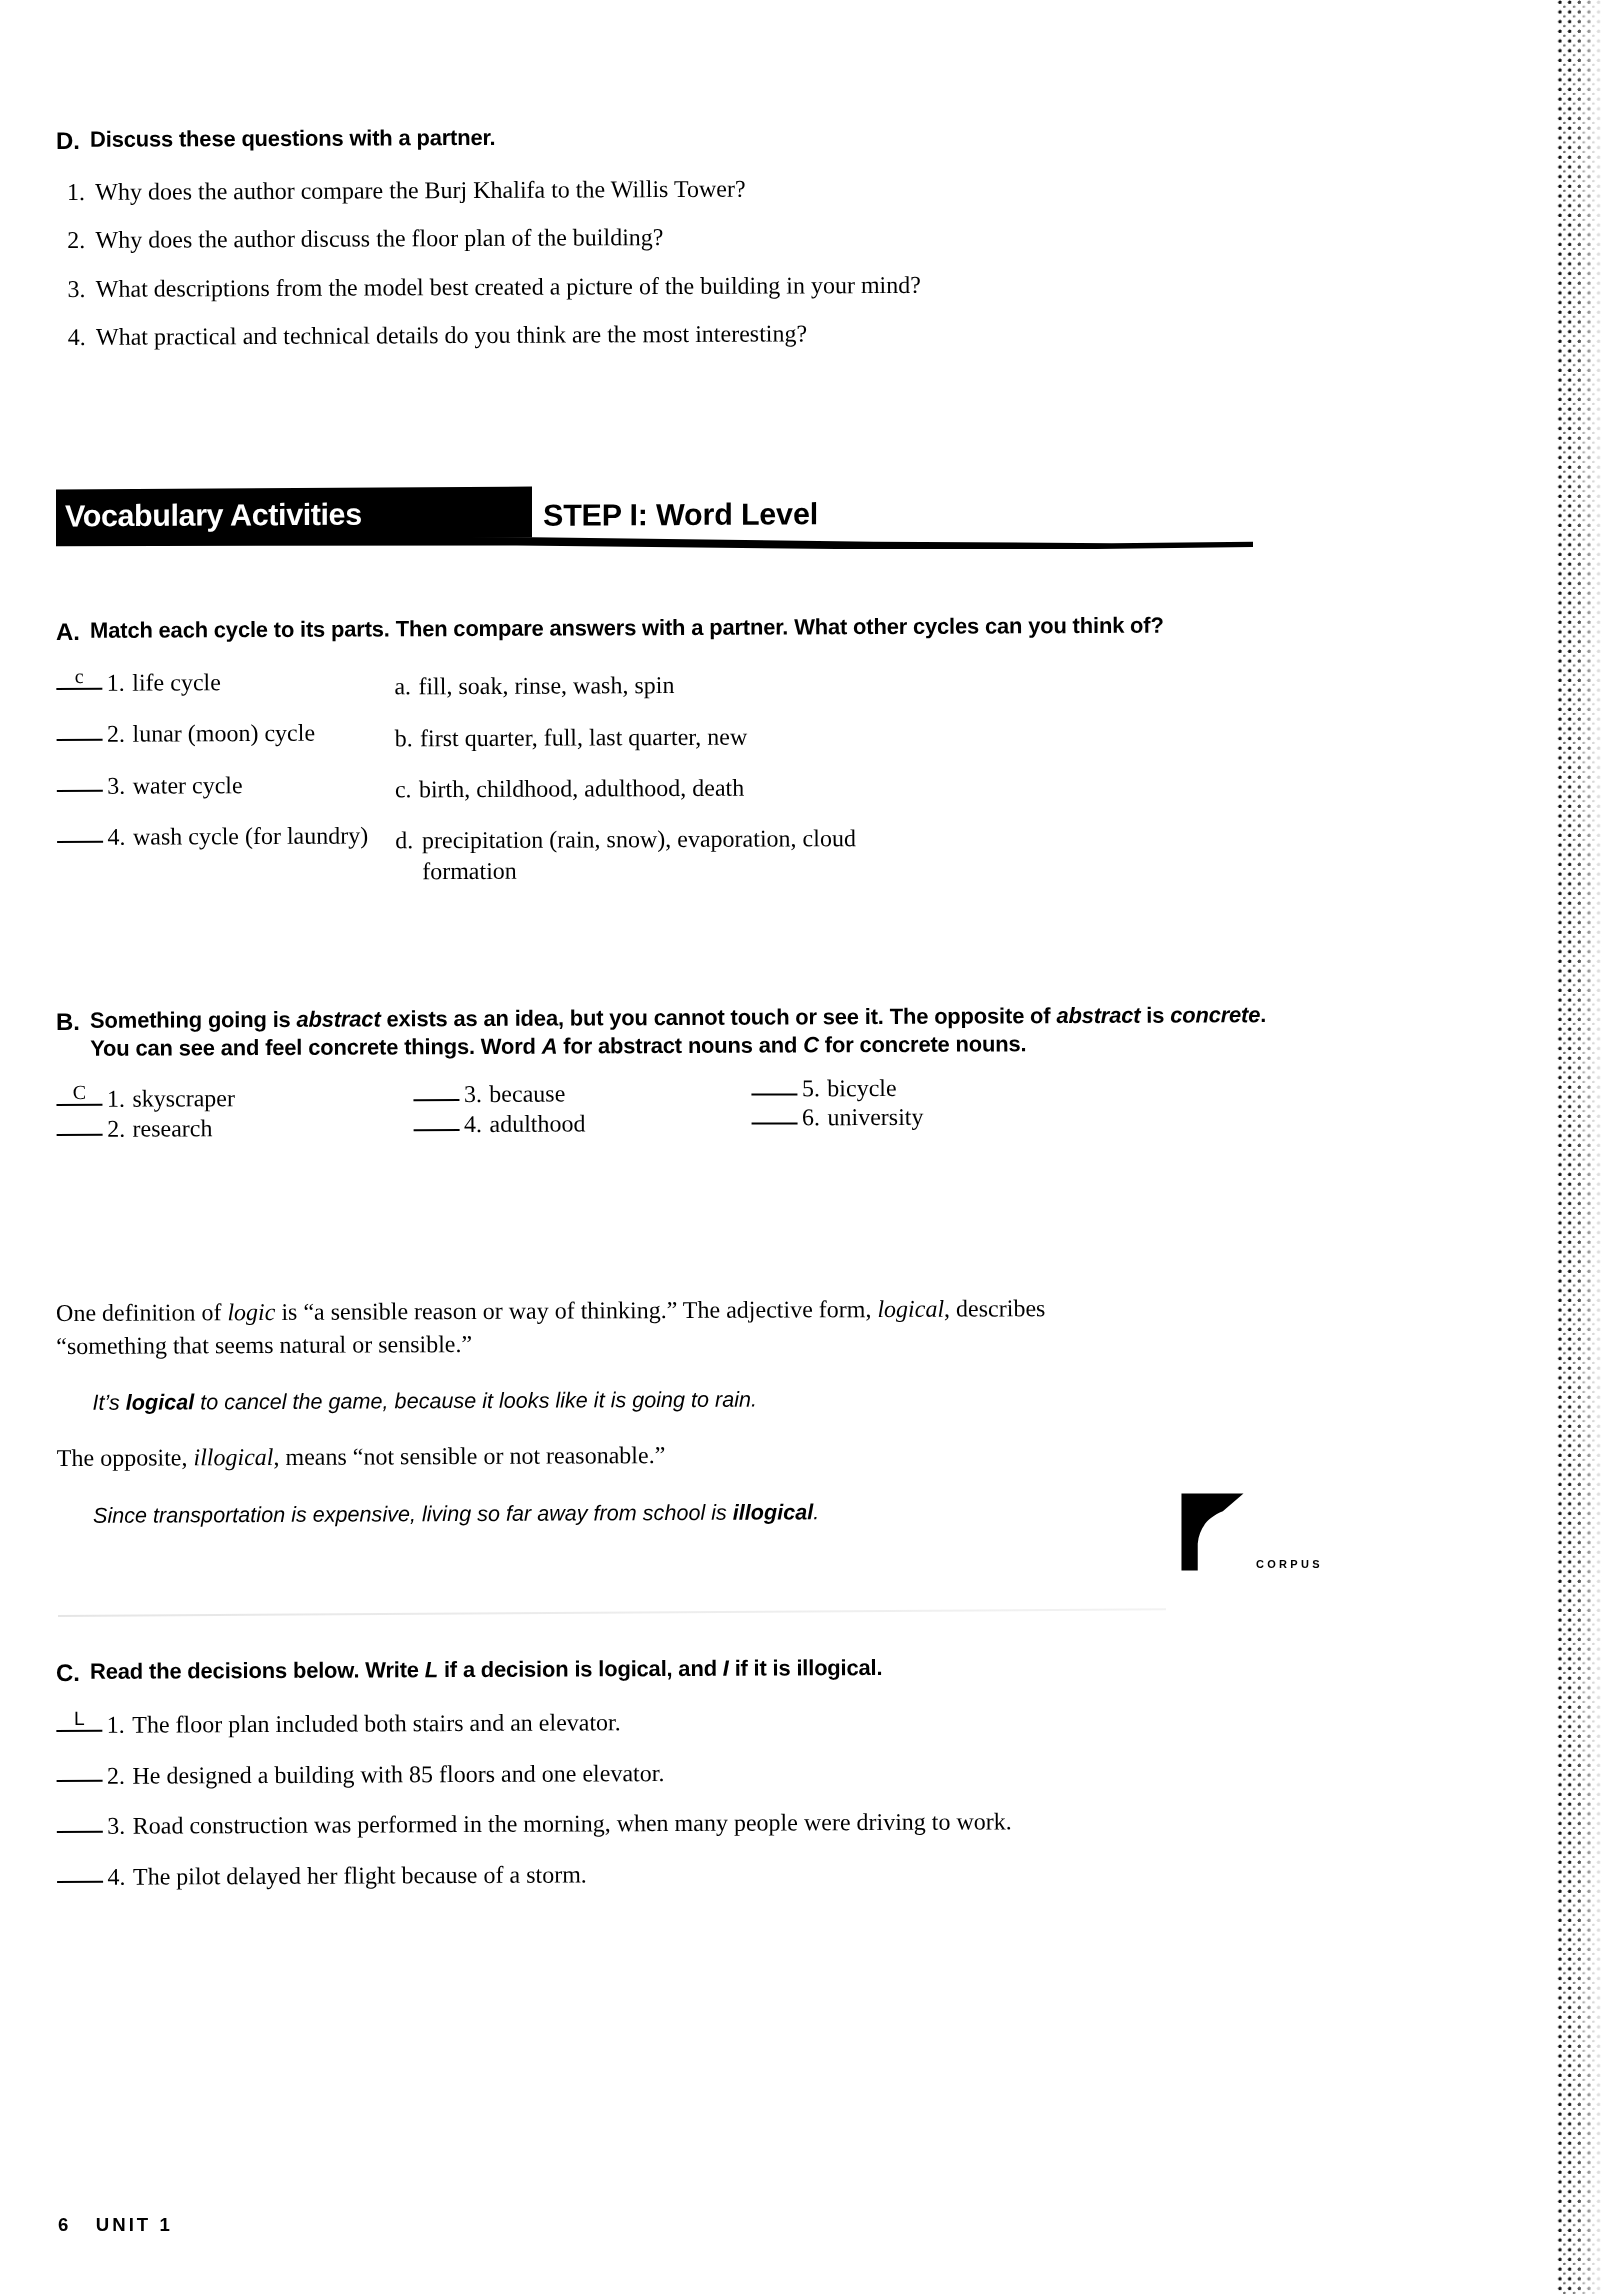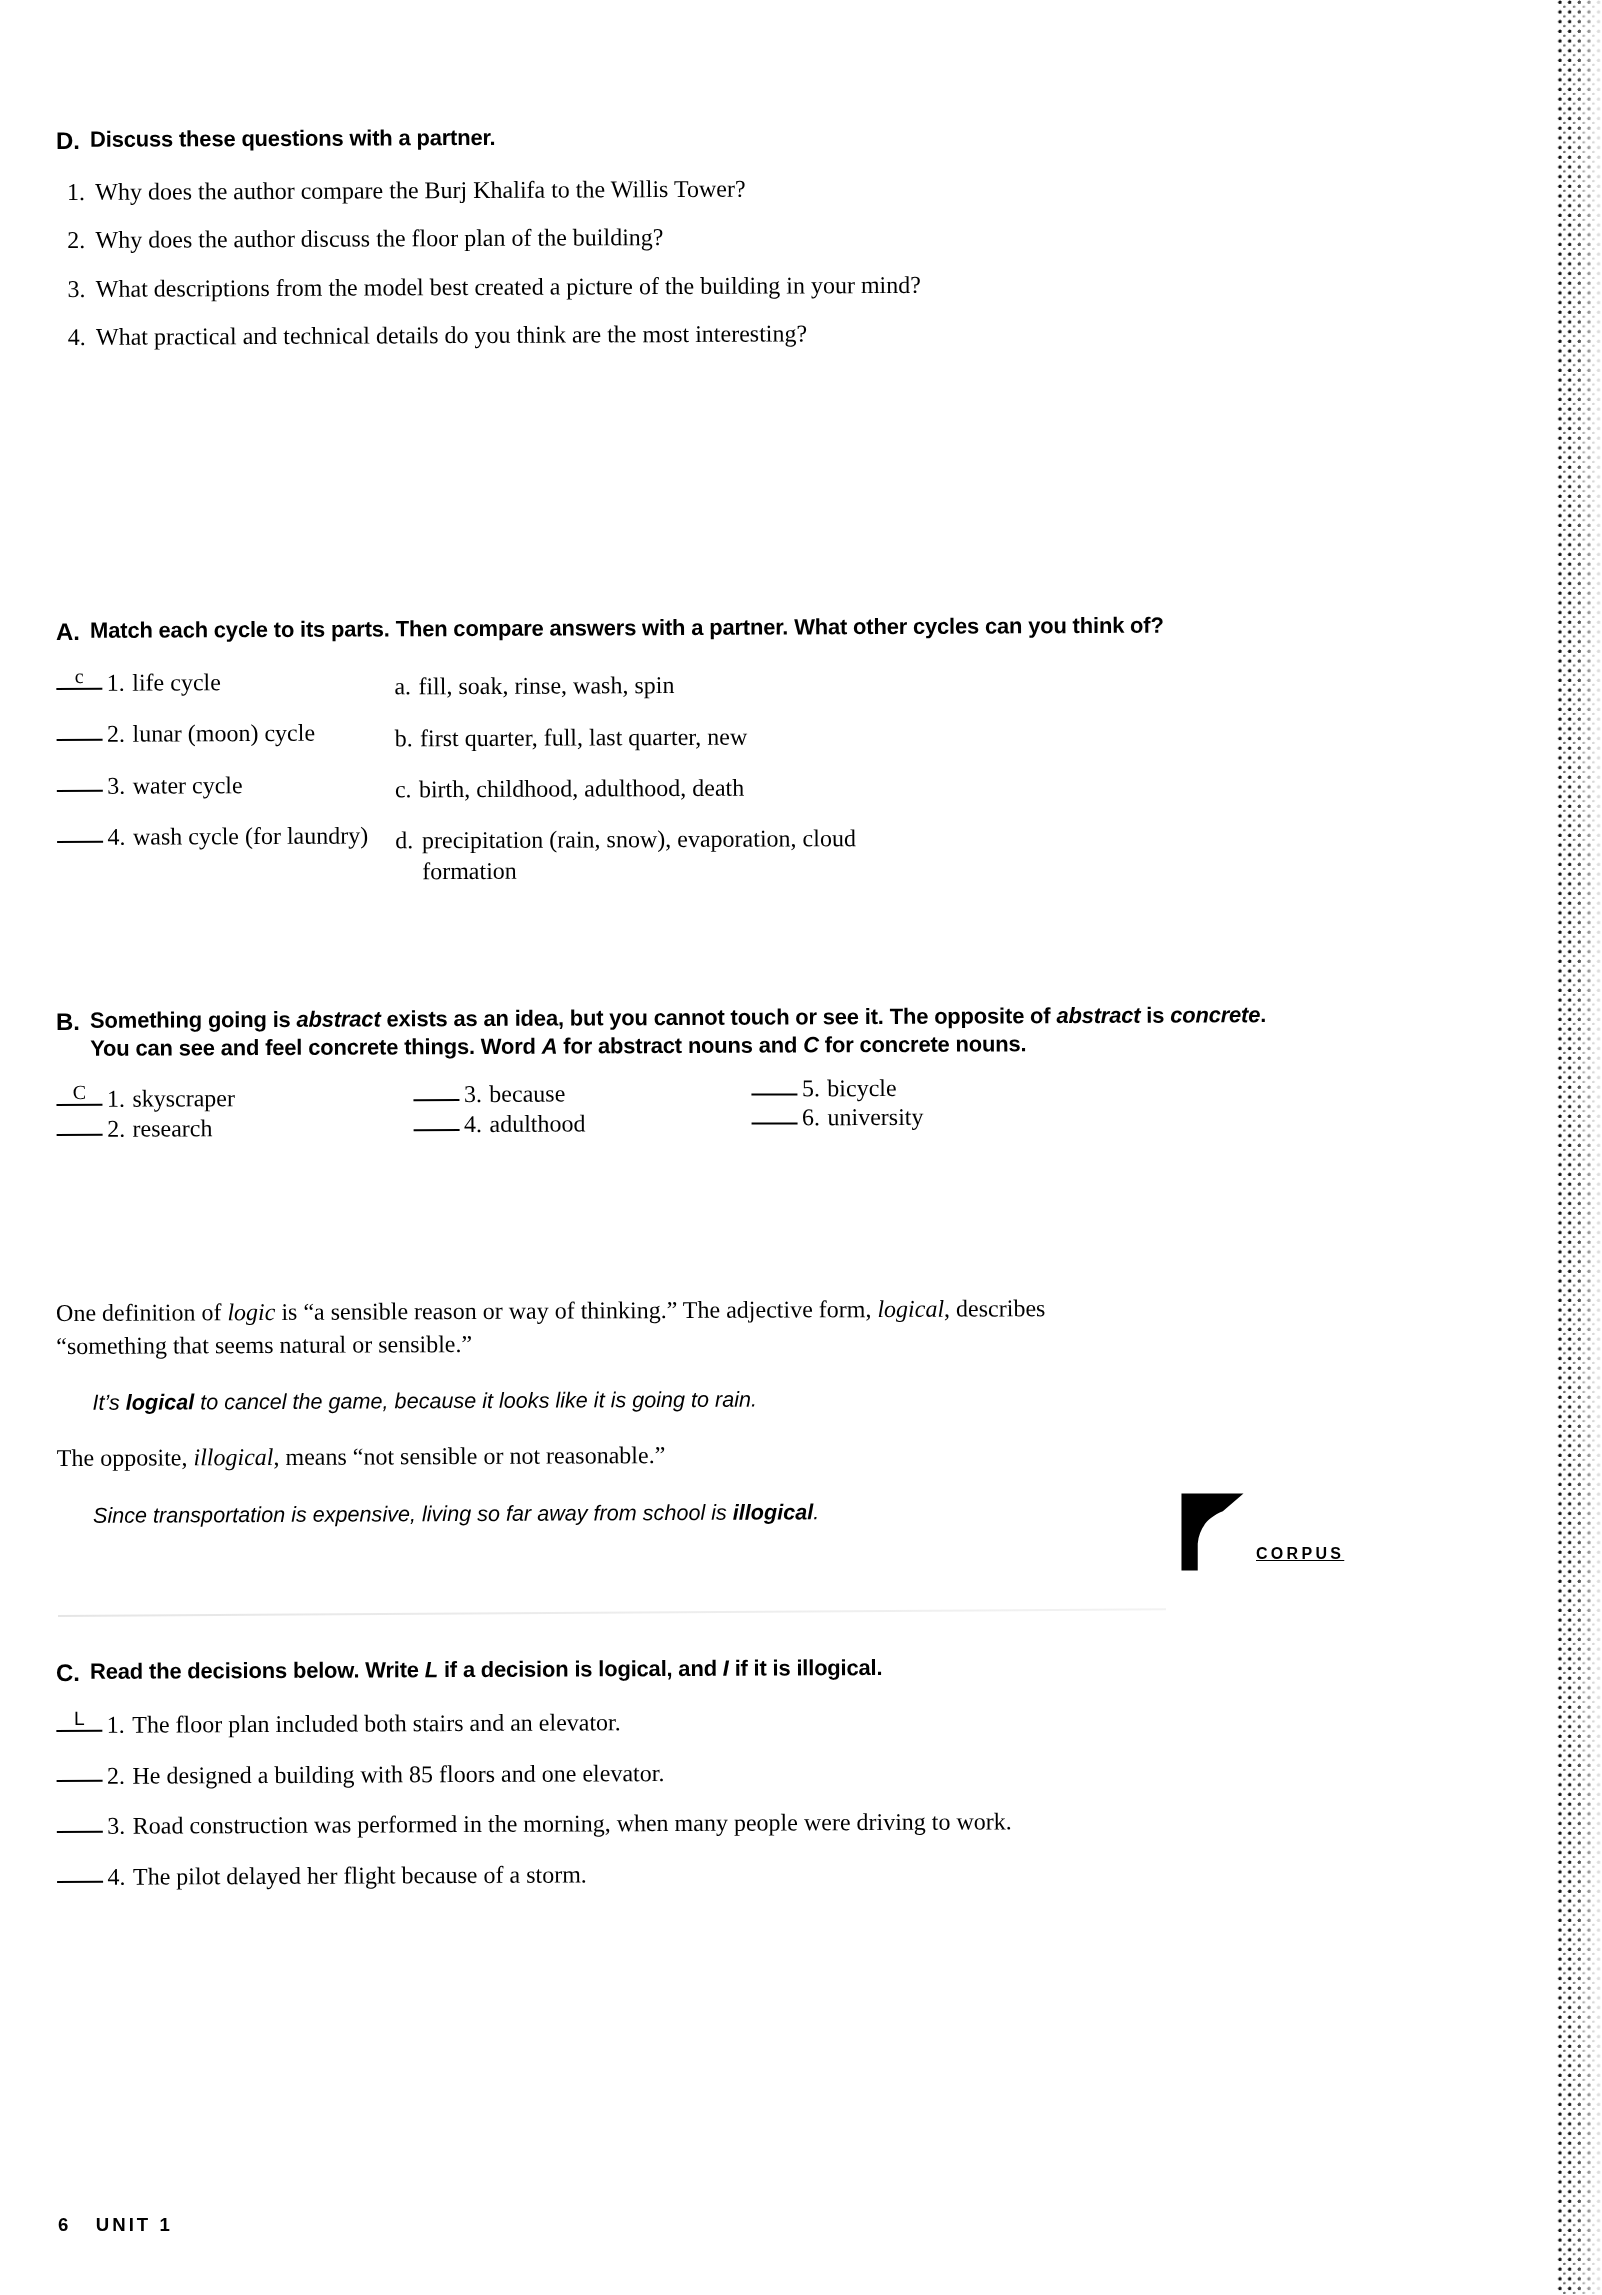--- a/index.html
+++ b/index.html
@@ -192,26 +192,25 @@
     transform: rotate(-0.35deg);
     transform-origin: left center;
   }
 
   
   #corpus { position: absolute; left: 1167px; top: 1487px; width: 223px; height: 104px; }
   #corpus-glyph { position: absolute; left: 13.4px; top: 4.5px; width: 65px; height: 80px; }
   #corpus-label {
     position: absolute;
     left: 89px;
-    top: 58px;
-    font-family: "Liberation Sans", sans-serif;
-    font-weight: bold;
-    font-size: 16px;
+    top: 71px;
+    font-family: "Liberation Sans", sans-serif;
+    font-weight: bold;
+    font-size: 11px;
     letter-spacing: 3.3px;
-    text-decoration: underline;
   }
 
   
   #footer {
     position: absolute;
     left: 58px;
     top: 2214px;
     font-family: "Liberation Sans", sans-serif;
     font-weight: bold;
     font-size: 18.6px;
@@ -264,20 +263,28 @@
         <span class="num-marker">3.</span>
         <span class="num-body">What descriptions from the model best created a picture of the building in your mind?</span>
       </div>
       <div class="num-item">
         <span class="num-marker">4.</span>
         <span class="num-body">What practical and technical details do you think are the most interesting?</span>
       </div>
     </div>
   </div>
 
+  <div id="banner-wrap">
+    <div id="banner-block"></div>
+    <div id="banner-block-label">Vocabulary Activities</div>
+    <div id="banner-step">STEP I: Word Level</div>
+    <svg id="banner-rule" viewBox="0 0 1610 26" preserveAspectRatio="none">
+      <path d="M0 2 L640 3 L1100 9 L1420 11 L1610 9 L1610 16 L1400 19 L1050 19 L620 14 L0 15 Z" fill="#000"></path>
+    </svg>
+  </div>
 
   <div class="abs skewed" style="left:56px; top:617px; width:1219px;">
 
     <div class="ex-head">
       <span class="ex-letter">A.</span>
       <span class="ex-text">Match each cycle to its parts. Then compare answers with a partner. What other cycles can you think of?</span>
     </div>
 
     <div style="position:relative; margin-top:21px; height:223px;">
 

